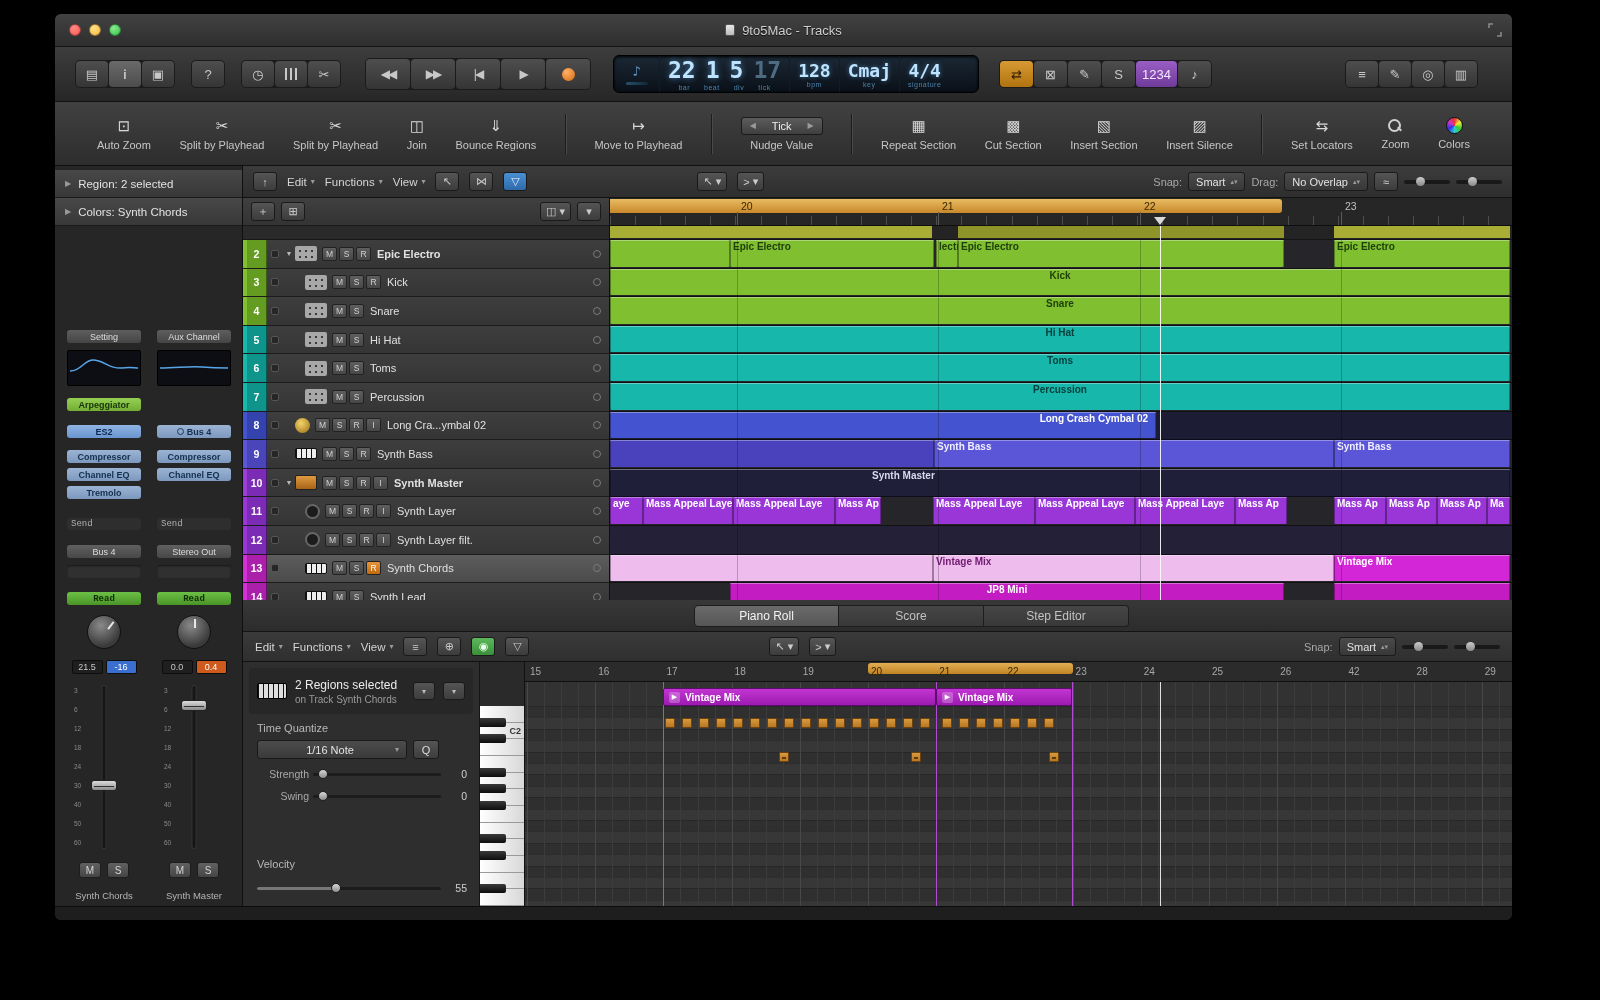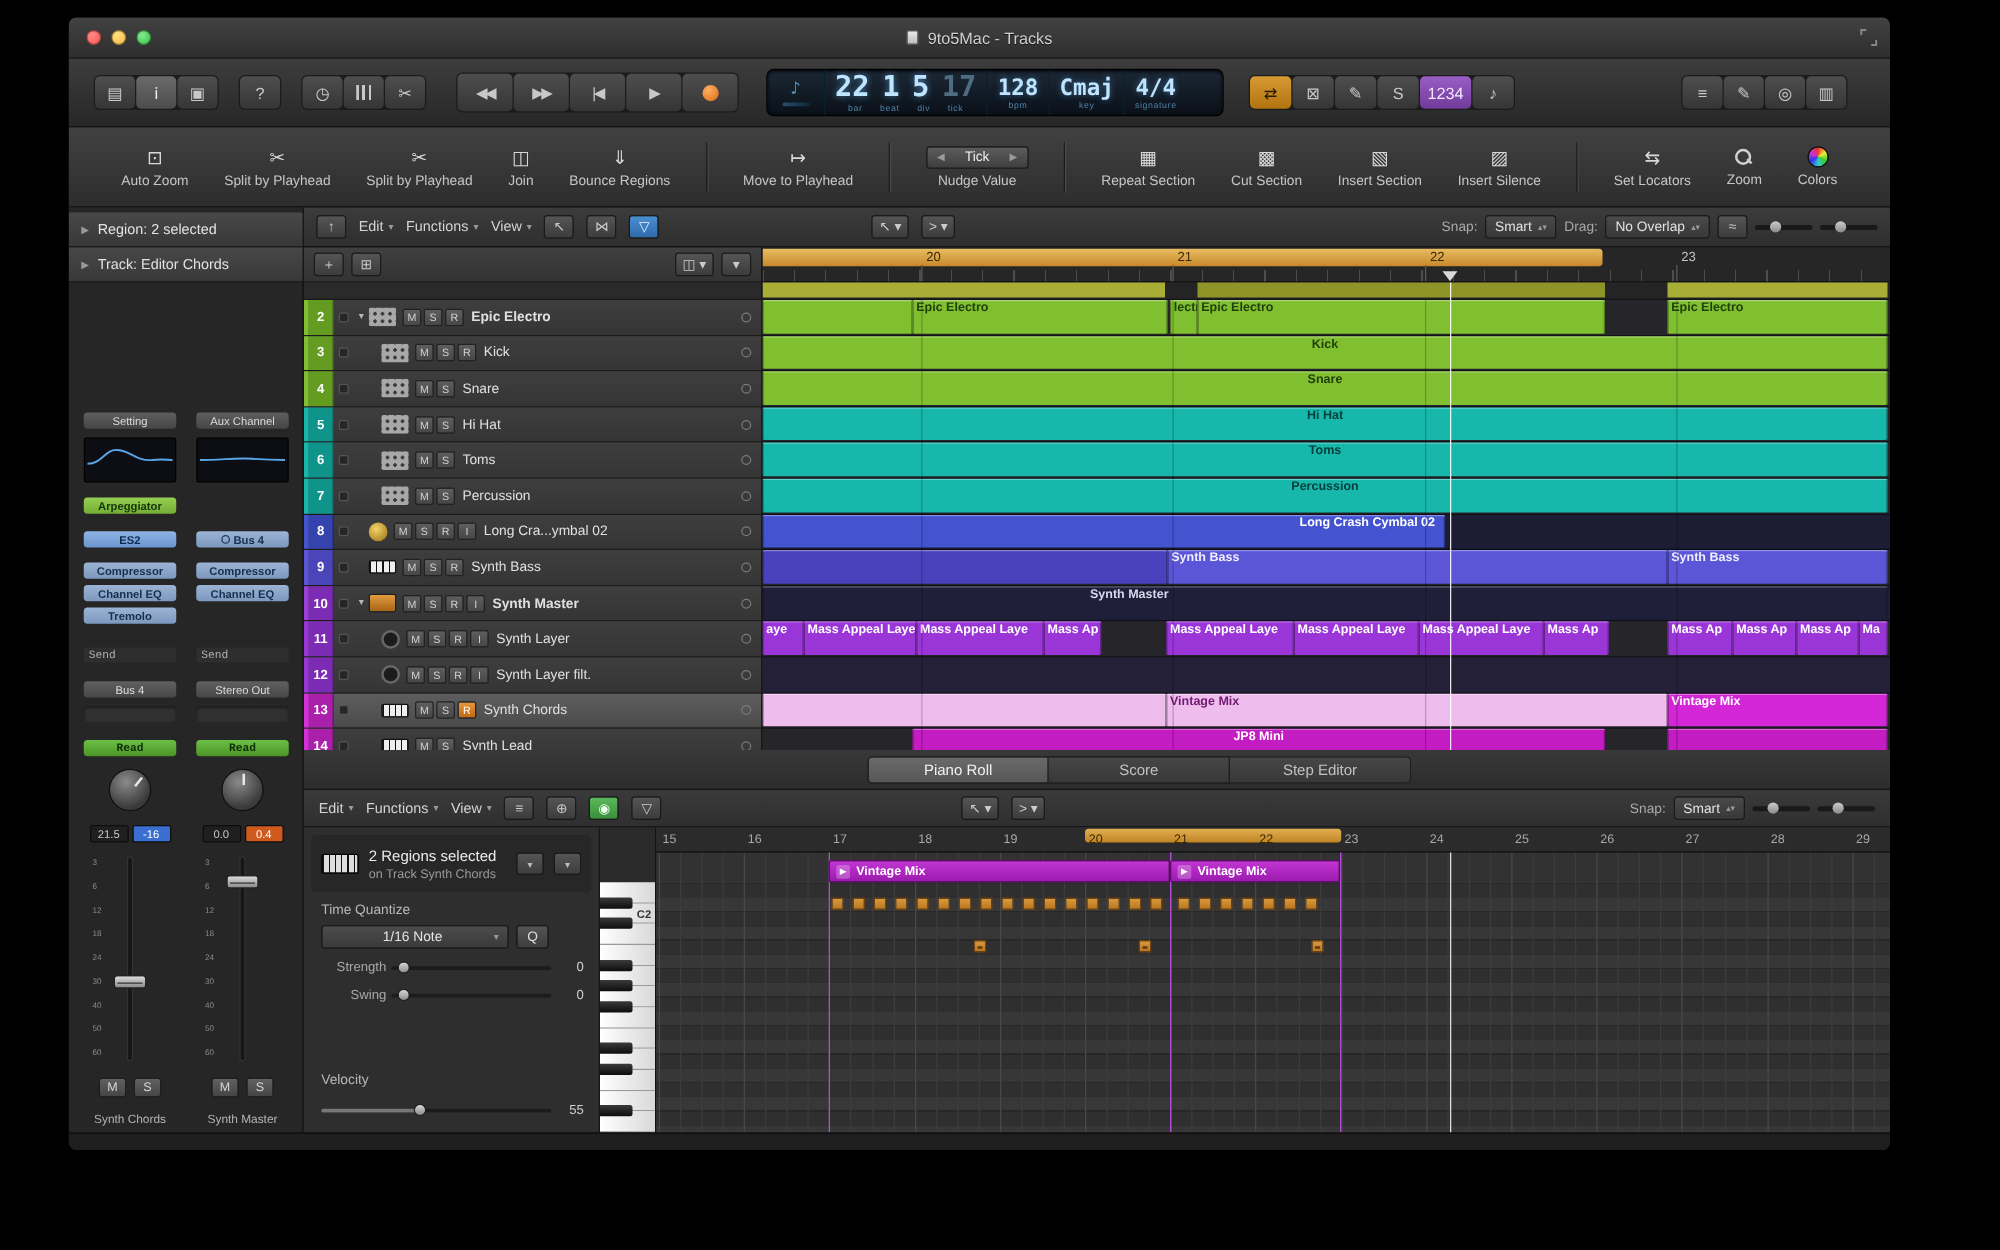--- a/index.html
+++ b/index.html
@@ -394,21 +394,21 @@
     </div>
 
   <div class="inspector">
     <div style="height:4px"></div>
     <div class="insp-bar">
       <span class="tri">▶</span>
       <span>Region: 2 selected</span>
     </div>
     <div class="insp-bar">
       <span class="tri">▶</span>
-      <span>Track: Editor Chords</span>
+      <span>Colors: Synth Chords</span>
     </div>
 
     <div class="strip s1">
       <div class="sl-head">Setting</div>
       <div class="eq-thumb">
         <svg width="72" height="34" viewBox="0 0 72 34">
             <path d="M2 20 C14 20 16 8 26 9 C38 10 40 18 54 17 C62 16 66 17 70 17" stroke="#58a6e8" stroke-width="1.5" fill="none"></path>
           </svg>
       </div>
       <div class="slot green" style="top:68px">Arpeggiator</div>
@@ -1041,21 +1041,21 @@
           <div class="pr-rulb" style="left: 138.4px;">17</div>
           <div class="pr-rulb" style="left: 206.6px;">18</div>
           <div class="pr-rulb" style="left: 274.8px;">19</div>
           <div class="pr-rulb in-cyc" style="left: 343px;">20</div>
           <div class="pr-rulb in-cyc" style="left: 411.2px;">21</div>
           <div class="pr-rulb in-cyc" style="left: 479.4px;">22</div>
           <div class="pr-rulb" style="left: 547.6px;">23</div>
           <div class="pr-rulb" style="left: 615.8px;">24</div>
           <div class="pr-rulb" style="left: 684px;">25</div>
           <div class="pr-rulb" style="left: 752.2px;">26</div>
-          <div class="pr-rulb" style="left: 820.4px;">27</div>
+          <div class="pr-rulb" style="left: 820.4px;">42</div>
           <div class="pr-rulb" style="left: 888.6px;">28</div>
           <div class="pr-rulb" style="left: 956.8px;">29</div>
         </div>
       <div class="pr-playhead" style="left: 635px;"></div>
     <div class="pr-region" style="left: 138px; width: 273px;">
           <span class="pr-reg-play">▶</span>
           <span class="pr-reg-lb">Vintage Mix</span>
         </div>
         <div class="pr-region" style="left: 411px; width: 136px;">
           <span class="pr-reg-play">▶</span>

